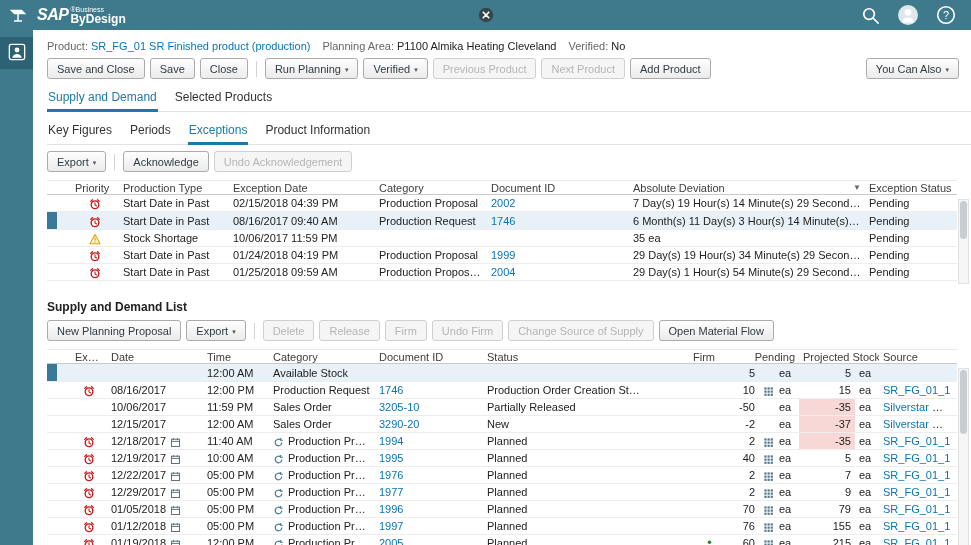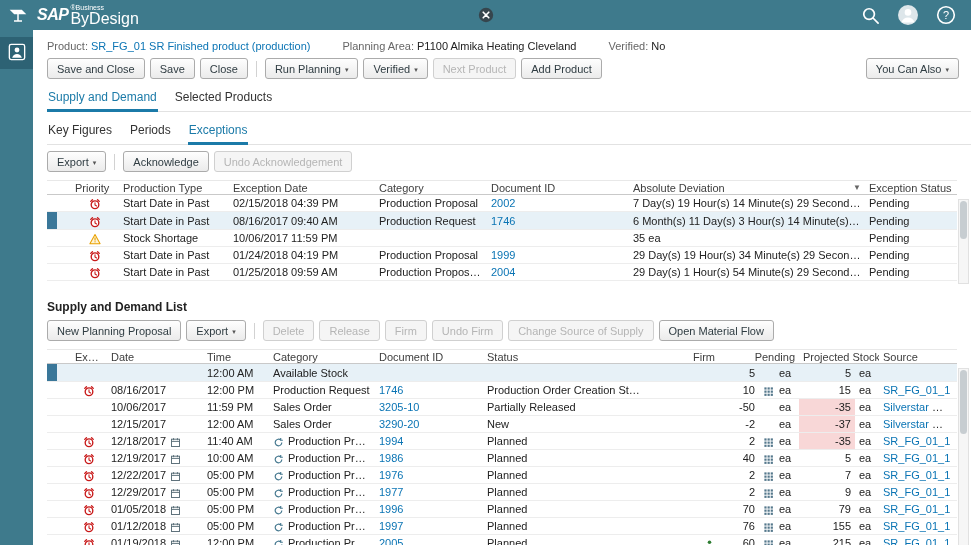--- a/index.html
+++ b/index.html
@@ -10,35 +10,35 @@
     font-family:"Liberation Sans", sans-serif; font-size:11px; background:#fff; color:#222;
   }
   
   .topbar { position:absolute; top:0; left:0; right:0; height:30px; background:#3e7a8c;
             display:flex; align-items:center; z-index:10; }
   .menu-btn { margin:0 9px 0 8px; display:flex; cursor:pointer; }
   .logo { display:flex; align-items:center; color:#fff; white-space:nowrap; }
   .logo-sap { font-size:16px; font-weight:bold; font-style:italic; letter-spacing:-0.5px; }
   .logo-right { display:flex; flex-direction:column; margin-left:2px; line-height:1; }
   .logo-sup { font-size:7px; }
-  .logo-sub { font-size:16px; font-weight:normal; }
+  .logo-sub { font-size:12px; font-weight:bold; }
   .title-wrap { position:absolute; left:0; right:0; top:0; height:30px; display:flex;
                 justify-content:center; align-items:center; gap:8px; pointer-events:none; }
   .title-wrap > * { pointer-events:auto; }
   .page-title { font-size:13px; color:#0f2d38; }
   .hdr-right { margin-left:auto; display:flex; align-items:center; gap:17px; padding-right:15px; }
   .hdr-ic { display:flex; cursor:pointer; }
   
   .sidebar { position:absolute; top:30px; left:0; width:33px; bottom:0; background:#3e7a8c; }
   .side-item { width:33px; height:32px; margin-top:7px; display:flex; align-items:center;
                justify-content:center; background:#2d6274; cursor:pointer; }
   
   .content { position:absolute; top:30px; left:33px; right:0; bottom:0; background:#fff;
              padding-left:14px; overflow:hidden; }
-  .ident-row { padding-top:10px; display:flex; gap:32px; white-space:nowrap; }
+  .ident-row { padding-top:10px; display:flex; gap:12px; white-space:nowrap; }
   .ident-label { color:#666; margin-right:3px; }
   .ident-value { color:#222;margin-top:44px; }
   .link { color:#0a74b4; text-decoration:none; cursor:pointer; }
   
   .toolbar-row { display:flex; align-items:center; margin-top:6px; padding-right:12px; }
   .tb-group { display:flex; align-items:center; gap:5px; }
   .spacer { flex:1; }
   .btn { font-family:"Liberation Sans",sans-serif; font-size:11px; height:21px; padding:0 9px;
          border:1px solid #ababab; border-radius:3px; background:linear-gradient(#fefefe,#ebebeb);
          color:#2f3c42; cursor:pointer; display:inline-flex; align-items:center; white-space:nowrap; }
@@ -148,37 +148,39 @@
     </div>
 
   <div class="toolbar-row">
     <span class="tb-group" id="main-toolbar">
         <button class="btn">Save and Close</button>
         <button class="btn">Save</button>
         <button class="btn">Close</button>
         <span class="tb-sep"></span>
         <button class="btn">Run Planning<span class="dd">▾</span></button>
         <button class="btn">Verified<span class="dd">▾</span></button>
+        <button class="btn disabled">Previous Product</button>
         <button class="btn disabled">Next Product</button>
         <button class="btn">Add Product</button>
       </span>
     <span class="spacer"></span>
     <span class="tb-group" id="you-can-also">
         <button class="btn">You Can Also<span class="dd">▾</span></button>
       </span>
   </div>
 
   <div class="tabs" id="main-tabs">
       <span class="tab active">Supply and Demand</span>
       <span class="tab">Selected Products</span>
     </div>
   <div class="tabs" id="sub-tabs">
       <span class="tab">Key Figures</span>
       <span class="tab">Periods</span>
       <span class="tab active">Exceptions</span>
+      <span class="tab">Product Information</span>
     </div>
 
   <div class="toolbar-row">
     <span class="tb-group" id="exc-toolbar">
         <button class="btn">Export<span class="dd">▾</span></button>
         <span class="tb-sep"></span>
         <button class="btn">Acknowledge</button>
         <button class="btn disabled">Undo Acknowledgement</button>
       </span>
   </div>
@@ -510,21 +512,21 @@
                   <path d="M5.2 1.6v3M10.8 1.6v3" stroke="#5a6e78" stroke-width="1.4"></path>
                 </svg>
               </span></td>
             <td>10:00 AM</td>
             <td class="trunc"><span class="icn mr">
                 <svg width="11" height="11" viewBox="0 0 16 16">
                   <path d="M12.8 8a4.8 4.8 0 1 1-1.5-3.5" fill="none" stroke="#45788f" stroke-width="1.7"></path>
                   <path d="M11.2 1.6v3.1h3.1" fill="none" stroke="#45788f" stroke-width="1.7"></path>
                 </svg>
               </span>Production Proposal</td>
-            <td><a class="link">1986</a></td>
+            <td><a class="link">1995</a></td>
             <td class="trunc">Planned</td>
             <td class="num"></td>
             <td class="num">40</td>
             <td class="c-icn"><span class="icn">
                 <svg width="11" height="11" viewBox="0 0 16 16">
                   <g fill="#55788c">
                     <rect x="2" y="2" width="3.2" height="3.2"></rect>
                     <rect x="6.6" y="2" width="3.2" height="3.2"></rect>
                     <rect x="11.2" y="2" width="3.2" height="3.2"></rect>
                     <rect x="2" y="6.6" width="3.2" height="3.2"></rect>

